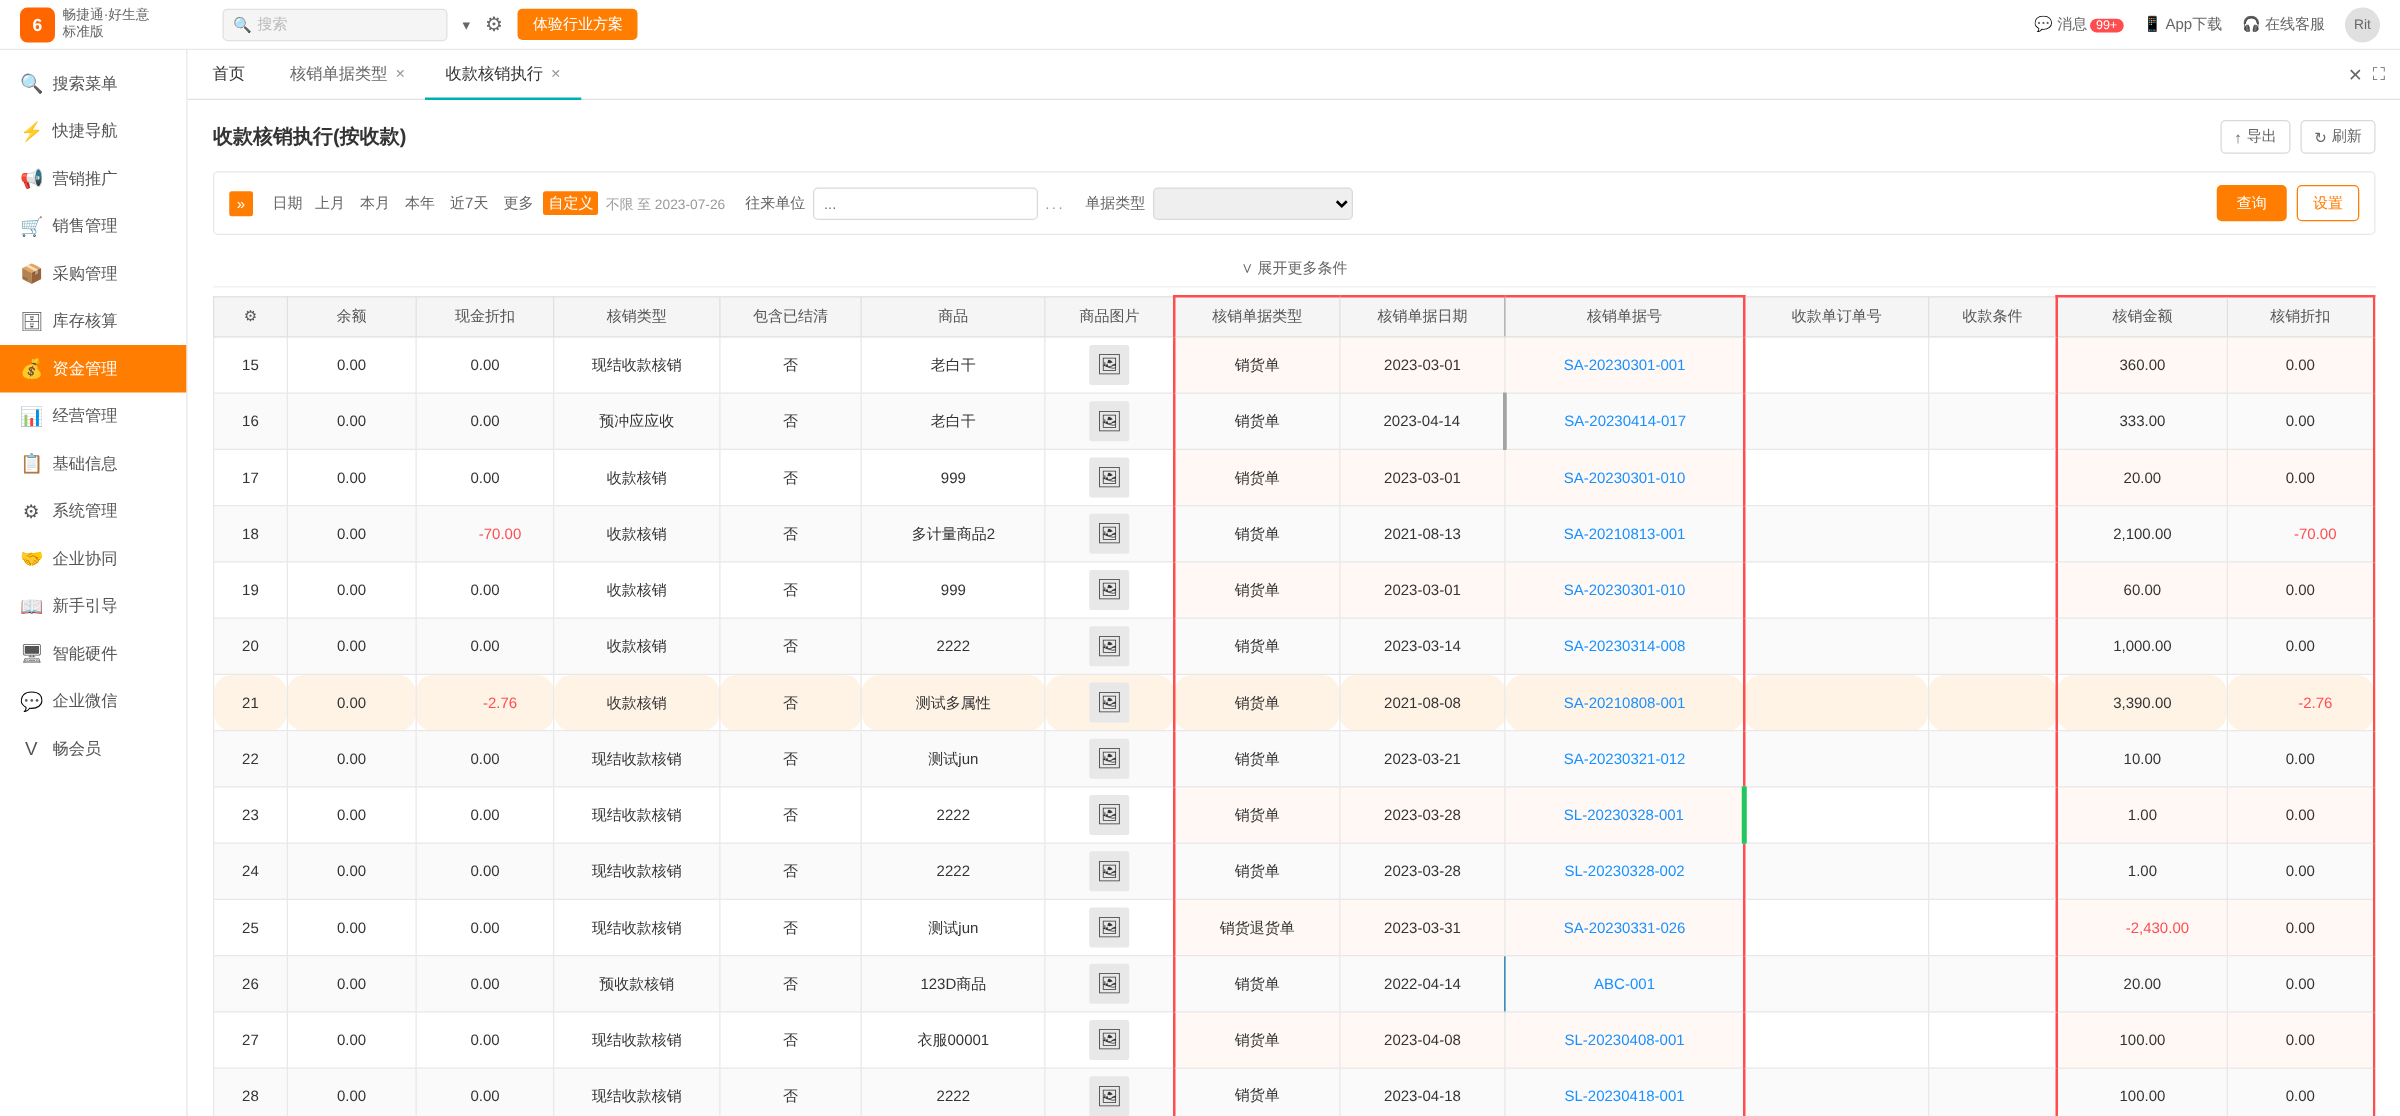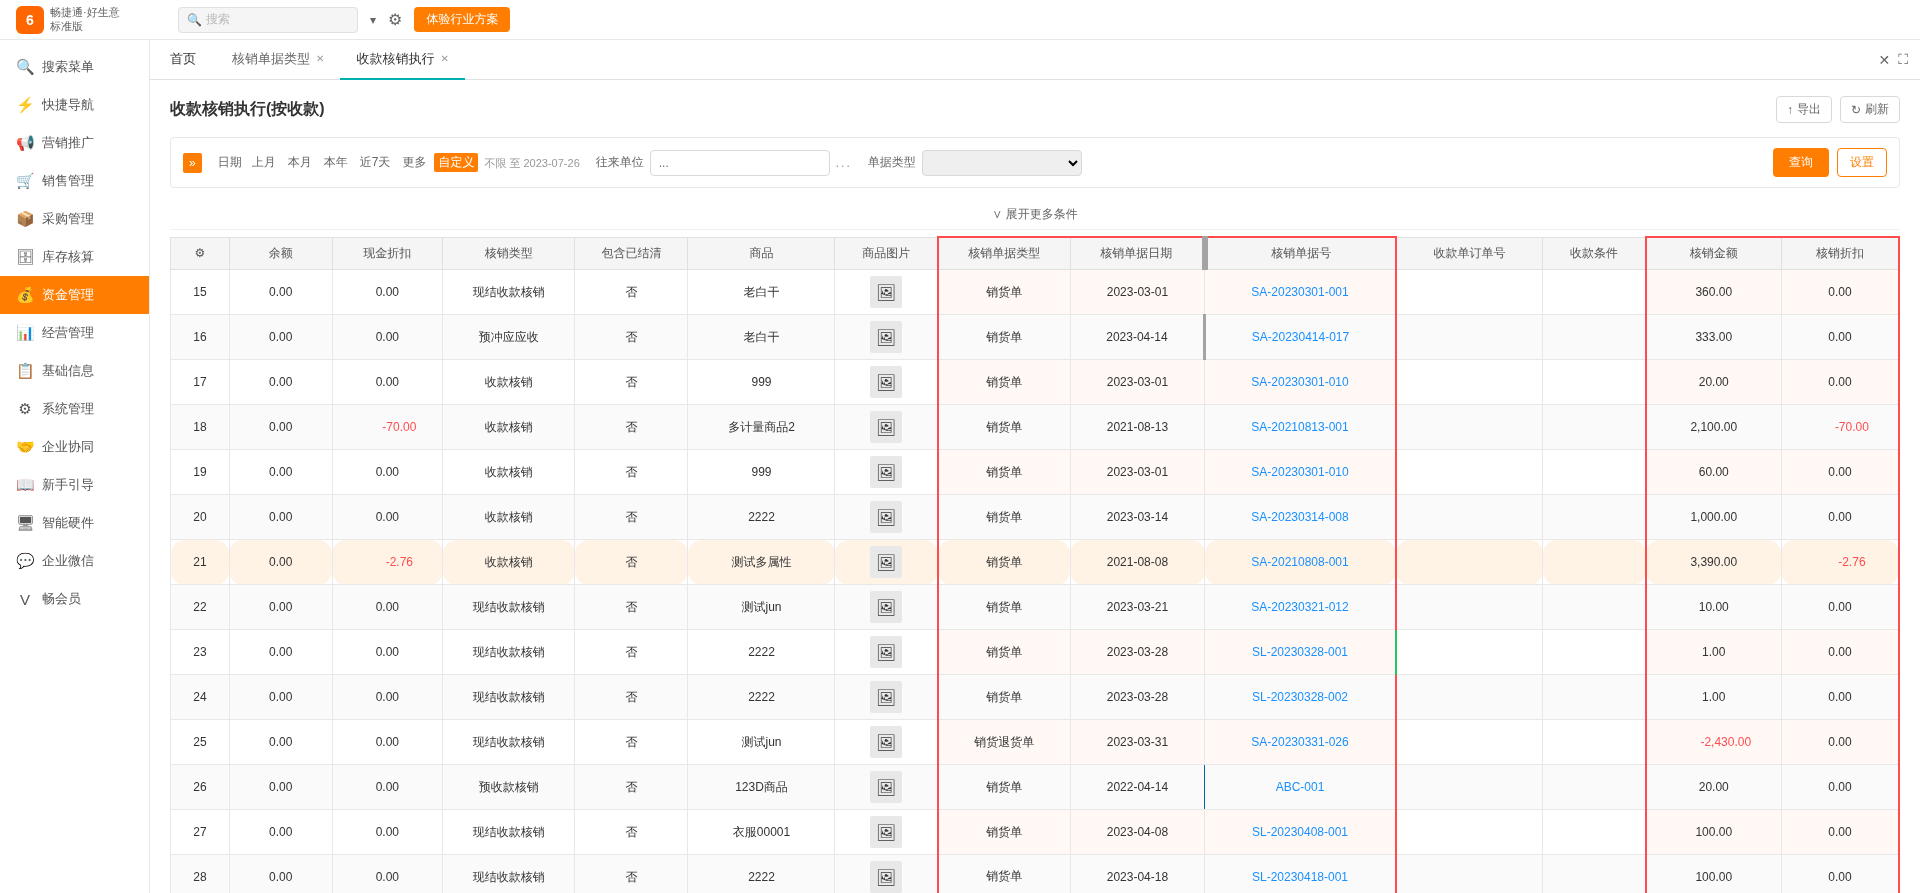--- a/index.html
+++ b/index.html
@@ -90,20 +90,28 @@
   </div>
   <div class="top-search">
     <span>🔍</span>
     <span style="margin-left:4px;color:#bbb">搜索</span>
   </div>
   <div class="top-dropdown-btn">
     <span>▾</span>
   </div>
   <div class="top-gear">⚙</div>
   <button class="trial-btn">体验行业方案</button>
+  <div class="top-right">
+    <span>
+      💬 <span>消息</span><span class="badge">99+</span>
+    </span>
+    <span>📱 <span>App下载</span></span>
+    <span>🎧 <span>在线客服</span></span>
+    <div class="user-avatar">Rit</div>
+  </div>
 </div>
 
 <div class="layout">
 
   <div class="sidebar">
 
   <div class="sidebar-item">
         <span class="si-icon">🔍</span>
         <span>搜索菜单</span>
       </div>
@@ -260,21 +268,21 @@
             <thead>
               <tr>
                 <th>⚙</th>
                 <th>余额</th>
                 <th>现金折扣</th>
                 <th>核销类型</th>
                 <th>包含已结清</th>
                 <th>商品</th>
                 <th>商品图片</th>
                 <th style="border-left:2px solid #ff4d4f;border-top:2px solid #ff4d4f;border-right:1px solid #e0e0e0;">核销单据类型</th>
-                <th style="border-top:2px solid #ff4d4f;border-right:6px solid #a3a3a3;">核销单据日期</th>
+                <th style="border-top:2px solid #ff4d4f;border-right:1px solid #a3a3a3;">核销单据日期</th>
                 <th style="border-top:2px solid #ff4d4f;border-right:2px solid #ff4d4f;">核销单据号</th>
                 <th>收款单订单号</th>
                 <th>收款条件</th>
                 <th style="border-left:2px solid #ff4d4f;border-top:2px solid #ff4d4f;border-right:1px solid #e0e0e0;">核销金额</th>
                 <th style="border-top:2px solid #ff4d4f;border-right:2px solid #ff4d4f;">核销折扣</th>
               </tr>
             </thead>
             <tbody id="table-body">
             <tr>
     <td>15</td>
@@ -425,21 +433,21 @@
     <td>0.00</td>
     <td class="">0.00</td>
     <td>现结收款核销</td>
     <td>否</td>
     <td>2222</td>
     <td>
                     <div style="width:32px;height:32px;background:#e8e8e8;margin:auto;border-radius:2px;display:flex;align-items:center;justify-content:center;font-size:16px;">🖼</div>
                   </td>
     <td style="border-left:2px solid #ff4d4f;border-right:1px solid #e8e8e8;">销货单</td>
     <td style="border-right:1px solid #e8e8e8;">2023-03-28</td>
-    <td style="border-right:2px solid #22c55e;"><a class="link-cell" href="#">SL-20230328-001</a></td>
+    <td style="border-right:4px solid #22c55e;"><a class="link-cell" href="#">SL-20230328-001</a></td>
     <td></td>
     <td></td>
     <td class="" style="border-left:2px solid #ff4d4f;border-right:1px solid #e8e8e8;">1.00</td>
     <td class="" style="border-right:2px solid #ff4d4f;">0.00</td>
   </tr>
                 <tr>
     <td>24</td>
     <td>0.00</td>
     <td class="">0.00</td>
     <td>现结收款核销</td>

